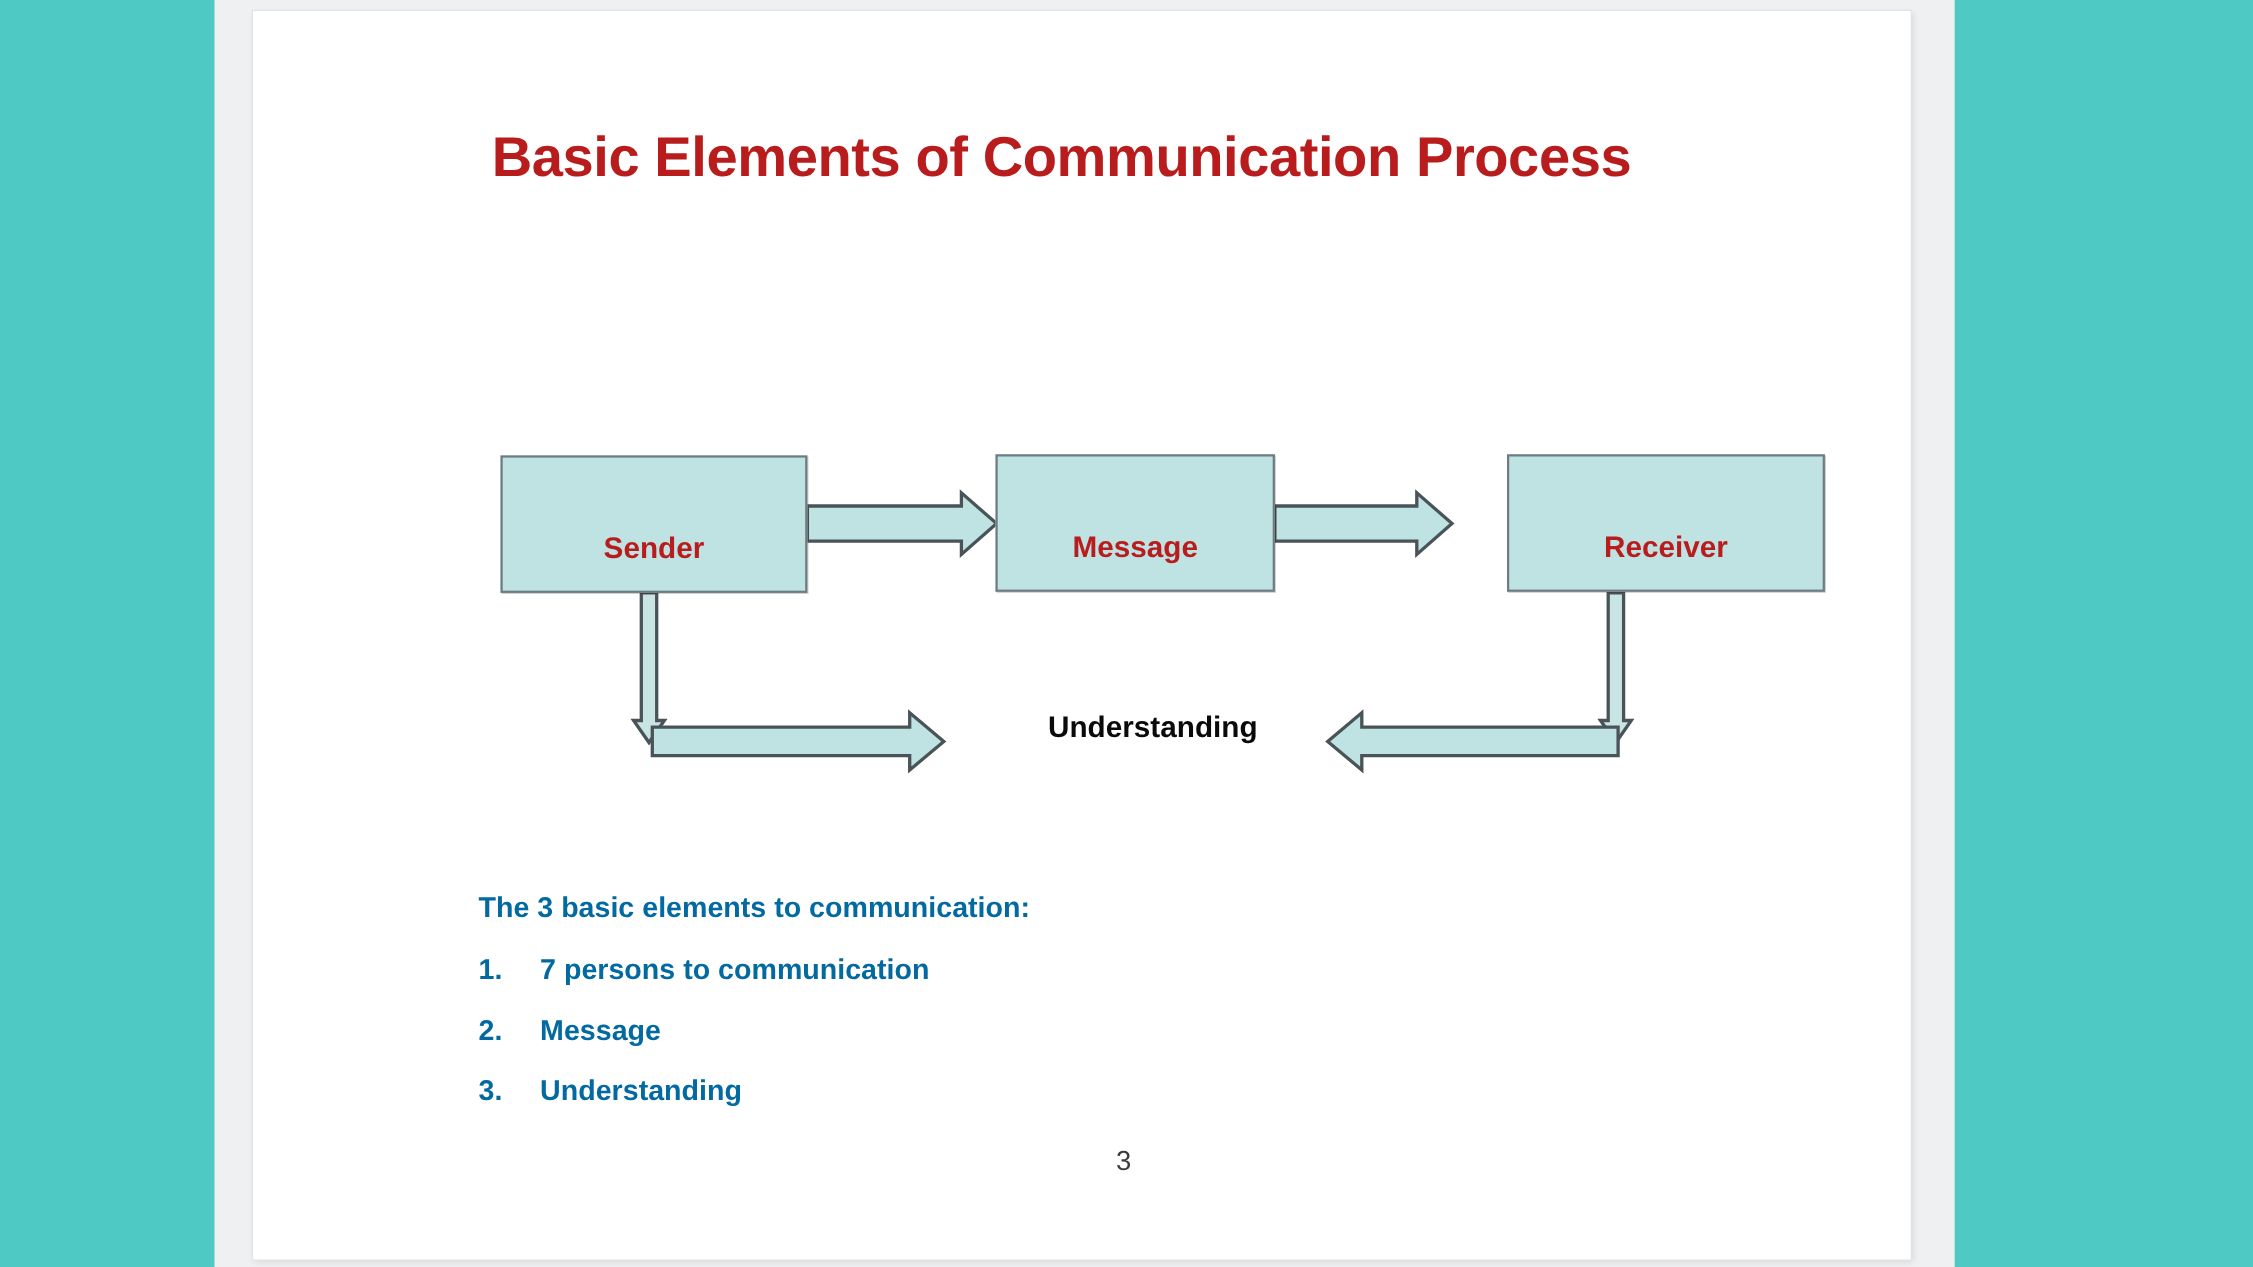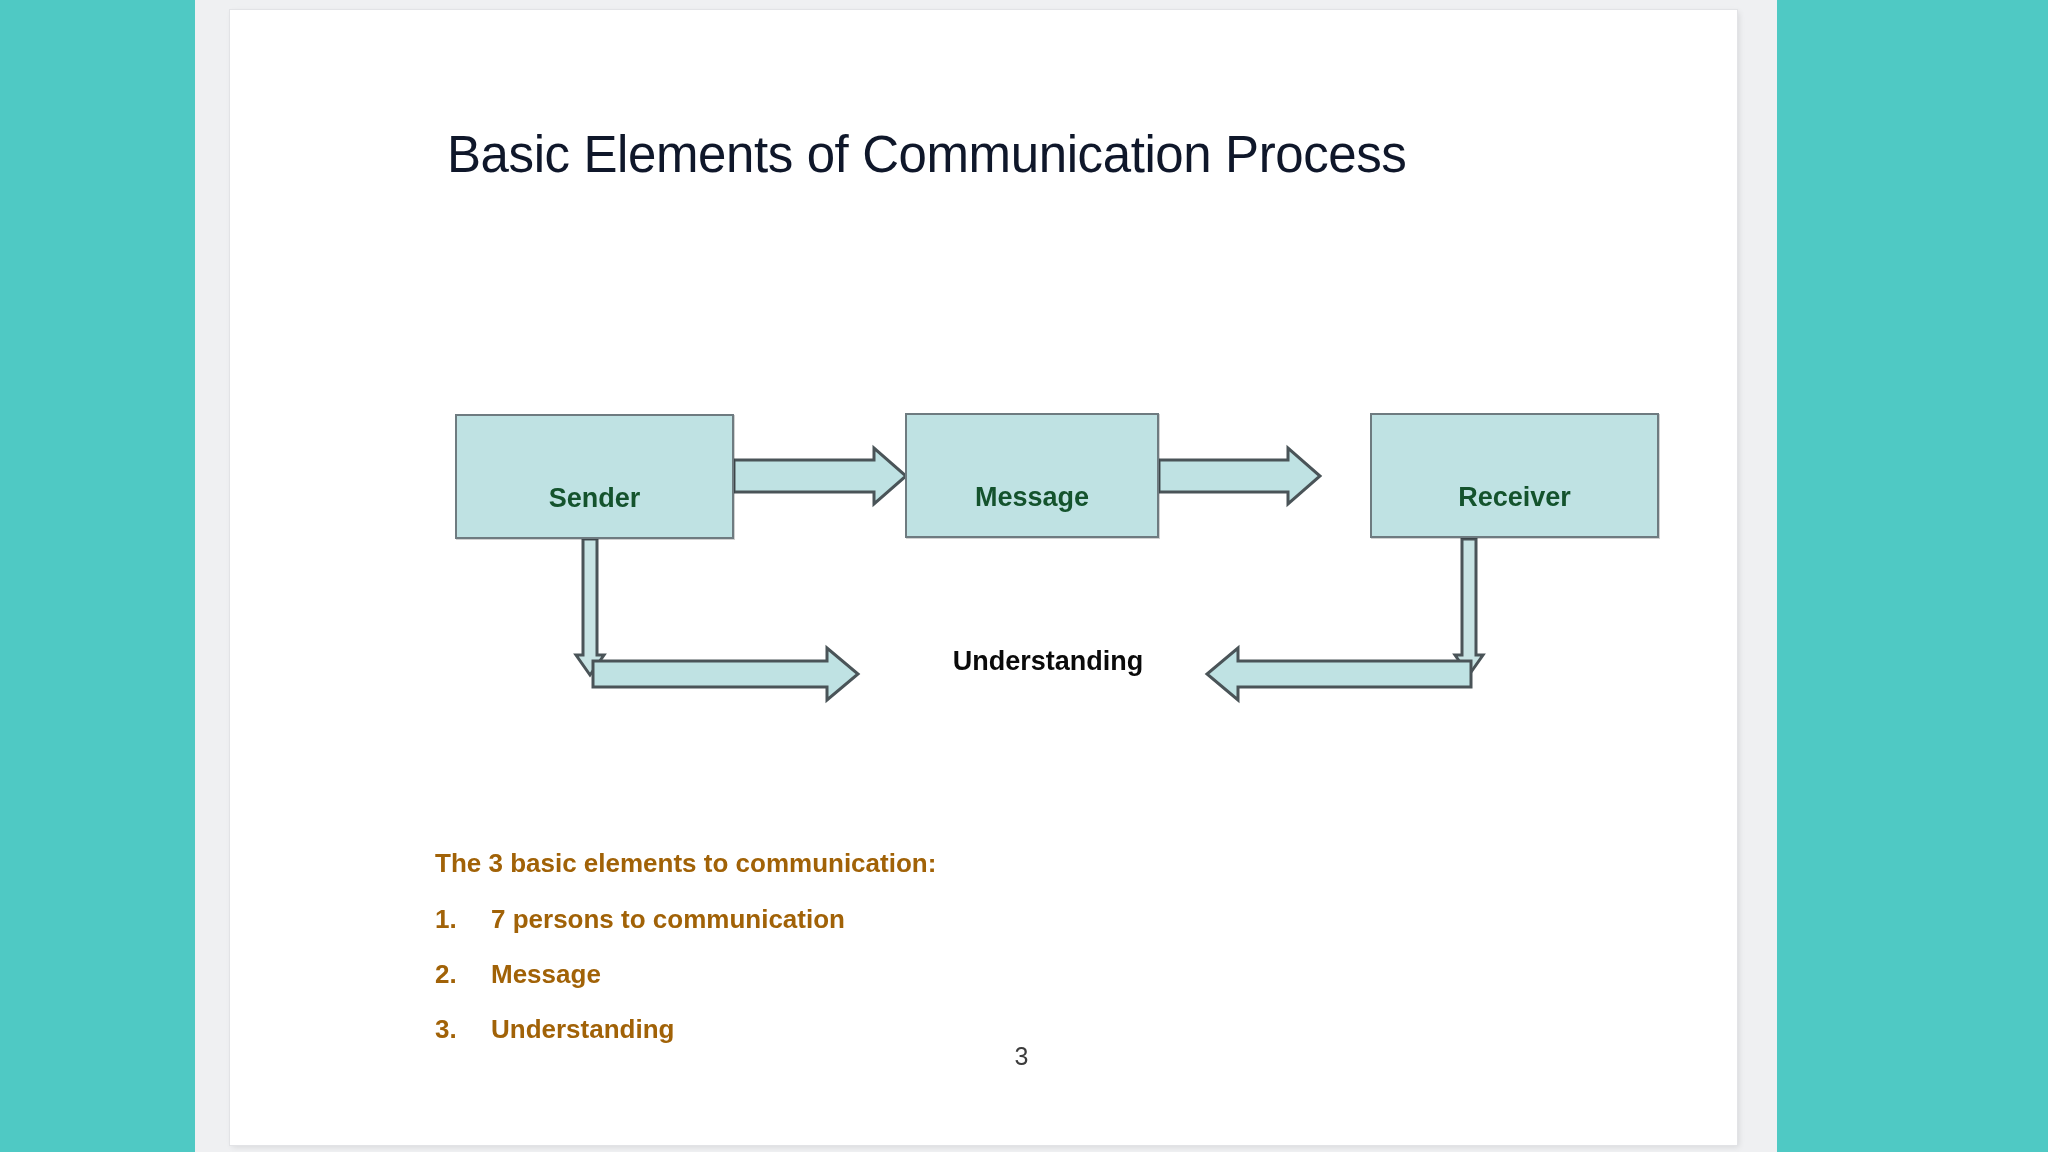--- a/index.html
+++ b/index.html
@@ -42,26 +42,26 @@
     height: 1135px;
     background: #FFFFFF;
     box-shadow: 0 0 0 1px #E2E3E6, 2px 2px 6px rgba(0,0,0,0.10);
     overflow: hidden;
   }
 
   
   #slide-title {
     position: absolute;
     left: 217px;
-    top: 118px;
+    top: 106px;
     width: 1100px;
     font-size: 51px;
-    font-weight: normal;
+    font-weight: bold;
     line-height: 1.06;
-    color: #0f172a;
+    color: #b91c1c;
     letter-spacing: -0.4px;
   }
 
   
   #diagram {
     position: absolute;
     left: 0;
     top: 0;
     width: 1507px;
     height: 1135px;
@@ -75,21 +75,21 @@
     border: 2px solid #6E7B80;
     box-sizing: border-box;
     display: flex;
     align-items: center;
     justify-content: center;
     box-shadow: 1px 1px 0 rgba(0,0,0,0.18);
   }
   .flow-box span {
     font-size: 27px;
     font-weight: bold;
-    color: #14532d;
+    color: #b91c1c;
     margin-top: 44px;
   }
 
   #box-sender   { left: 225px; top: 404px; width: 279px; height: 125px; }
   #box-message  { left: 675px; top: 403px; width: 254px; height: 125px; }
   #box-receiver { left: 1140px; top: 403px; width: 289px; height: 125px; }
 
   
   #arrow-layer {
     position: absolute;
@@ -107,23 +107,23 @@
     text-align: center;
     font-size: 27px;
     font-weight: bold;
     color: #0A0A0A;
   }
 
   
   #body-text {
     position: absolute;
     left: 205px;
-    top: 838px;
+    top: 800px;
     width: 1150px;
-    color: #a16207;
+    color: #0369a1;
   }
   #intro-line {
     font-size: 26px;
     font-weight: bold;
     margin-bottom: 25px;
   }
   .numbered-item {
     display: flex;
     font-size: 26px;
     font-weight: bold;

